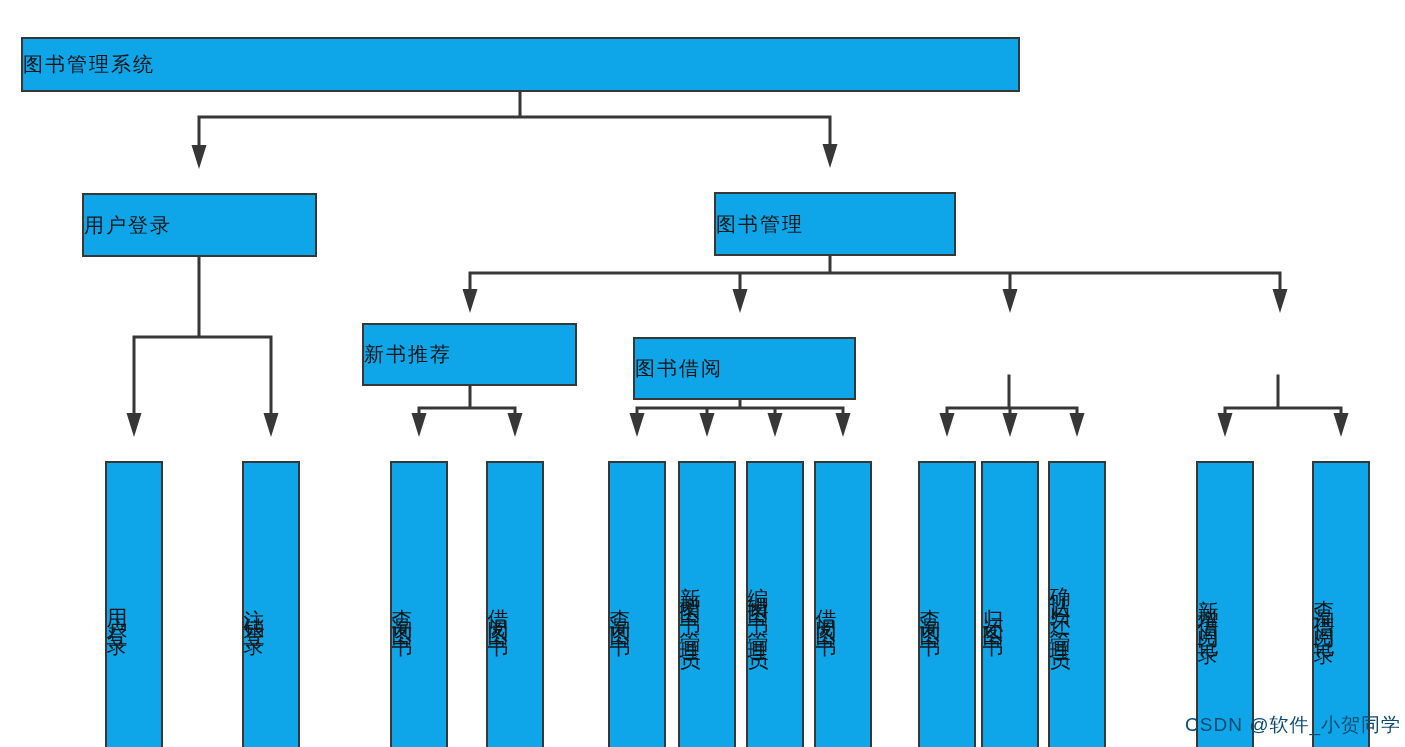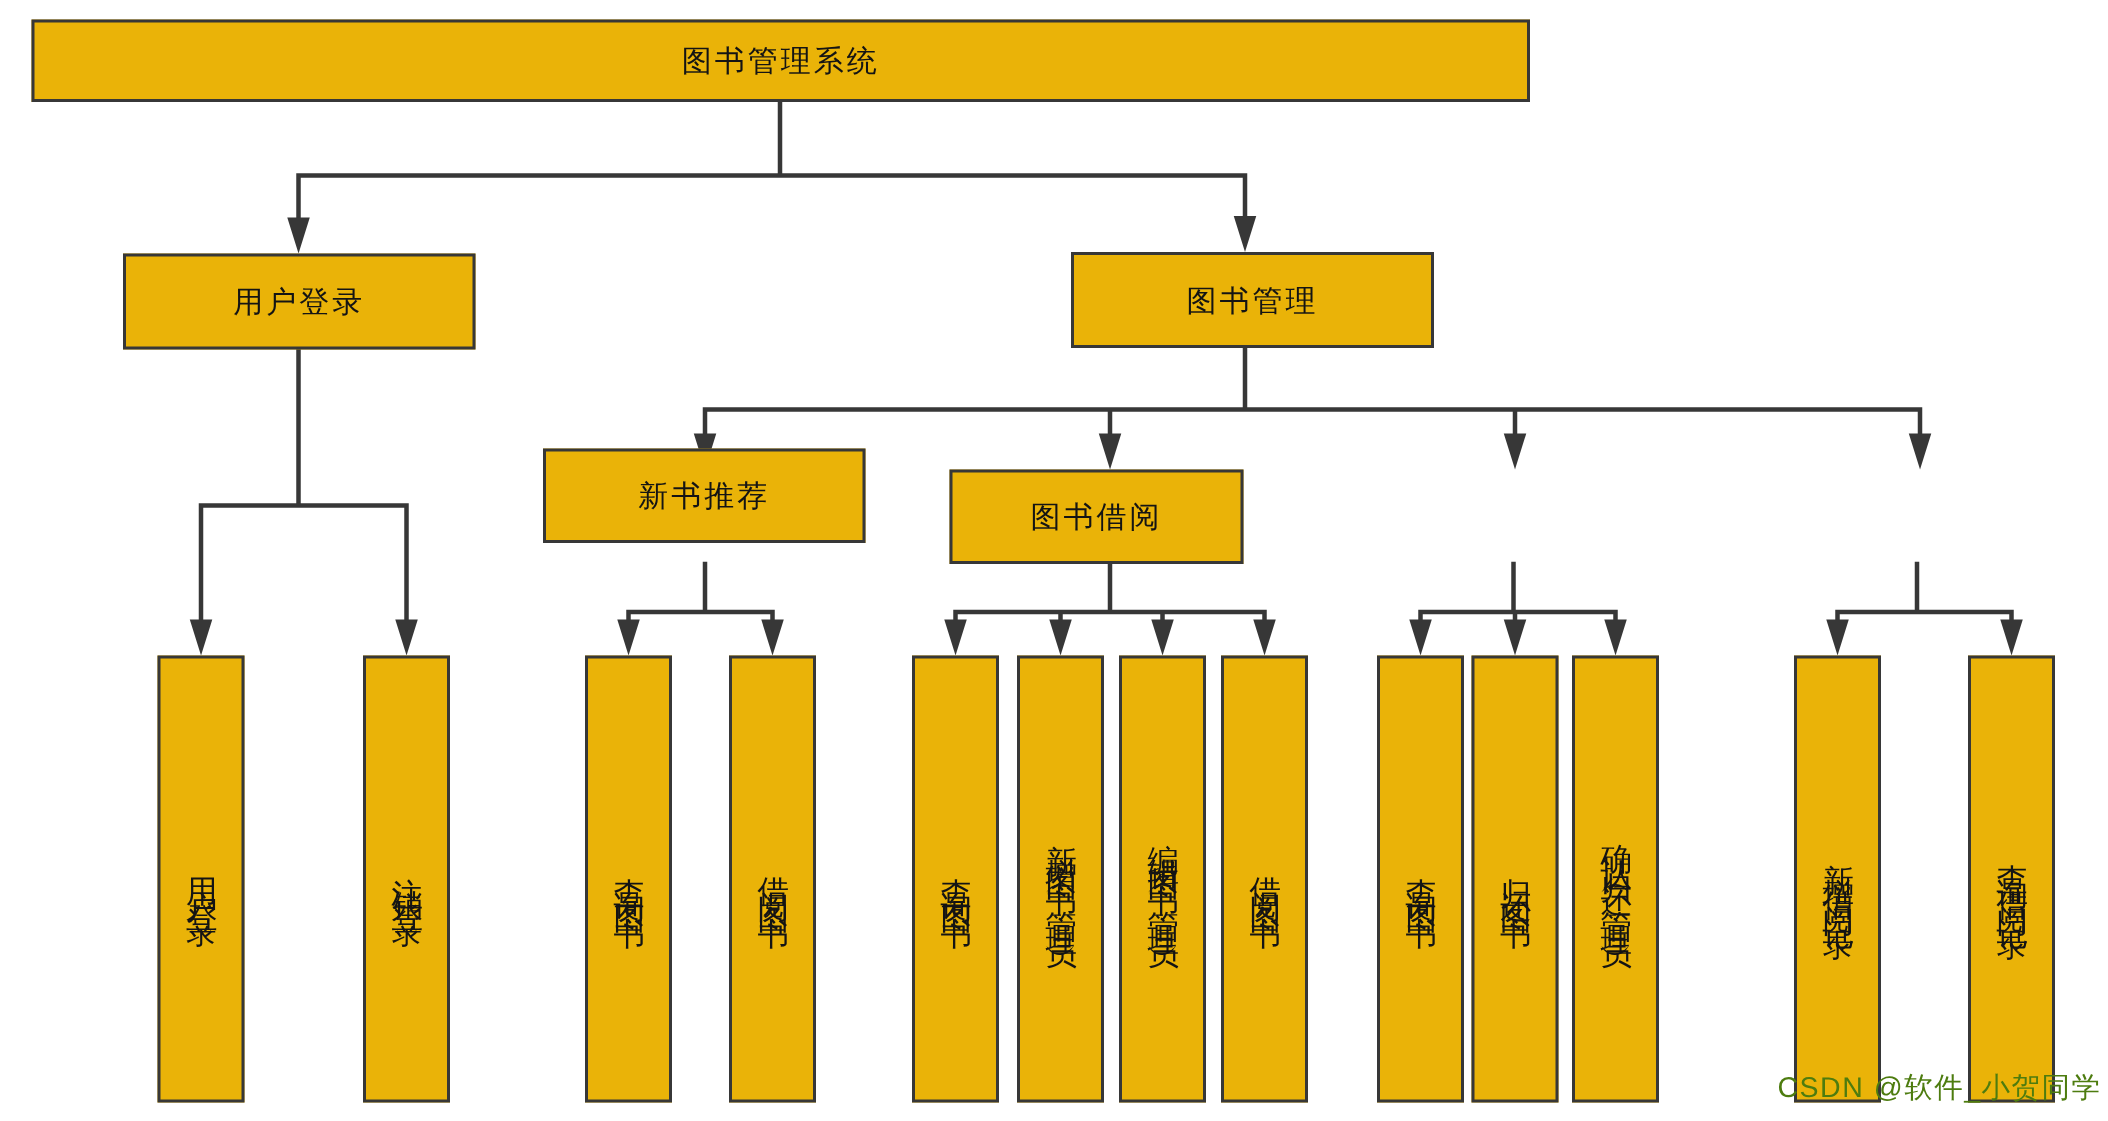--- a/index.html
+++ b/index.html
@@ -28,47 +28,47 @@
     stroke-linecap: square;
   }
   .arrow {
     fill: #373737;
     stroke: none;
   }
   .box {
     position: absolute;
     box-sizing: border-box;
     border: 2.5px solid #373737;
-    background: #eab308;
+    background: #0ea5e9;
     display: flex;
     align-items: center;
-    justify-content: center;
     color: #141414;
     z-index: 2;
+    margin-top: 24px;
   }
   .hbox .label {
     font-size: 20px;
     letter-spacing: 2px;
     white-space: nowrap;
   }
   .vbox .label {
     writing-mode: vertical-rl;
     text-orientation: mixed;
     font-size: 21px;
     line-height: 1;
     letter-spacing: 9px;
     white-space: nowrap;
   }
   .watermark {
     position: absolute;
     right: 4px;
     top: 712px;
     font-size: 19px;
     letter-spacing: 1px;
-    color: #4d7c0f;
+    color: #0c4a6e;
     z-index: 3;
     white-space: nowrap;
   }
 </style>
 </head>
 <body>
 
 <div class="canvas">
 
   <svg class="connectors" width="1405" height="747" viewBox="0 0 1405 747">
@@ -114,21 +114,21 @@
   <div class="box hbox" style="left:82px; top:169px; width:235px; height:64px;">
     <span class="label">用户登录</span>
   </div>
   <div class="box hbox" style="left:714px; top:168px; width:242px; height:64px;">
     <span class="label">图书管理</span>
   </div>
 
   <div class="box hbox" style="left:362px; top:299px; width:215px; height:63px;">
     <span class="label">新书推荐</span>
   </div>
-  <div class="box hbox" style="left:633px; top:313px; width:196px; height:63px;font-family:Liberation Serif, serif;">
+  <div class="box hbox" style="left:633px; top:313px; width:223px; height:63px;font-family:Liberation Serif, serif;">
     <span class="label">图书借阅</span>
   </div>
 
   <div class="box vbox" style="left:105px; top:437px; width:58px; height:298px;">
     <span class="label">用户登录</span>
   </div>
   <div class="box vbox" style="left:242px; top:437px; width:58px; height:298px;">
     <span class="label">注销登录</span>
   </div>
 

